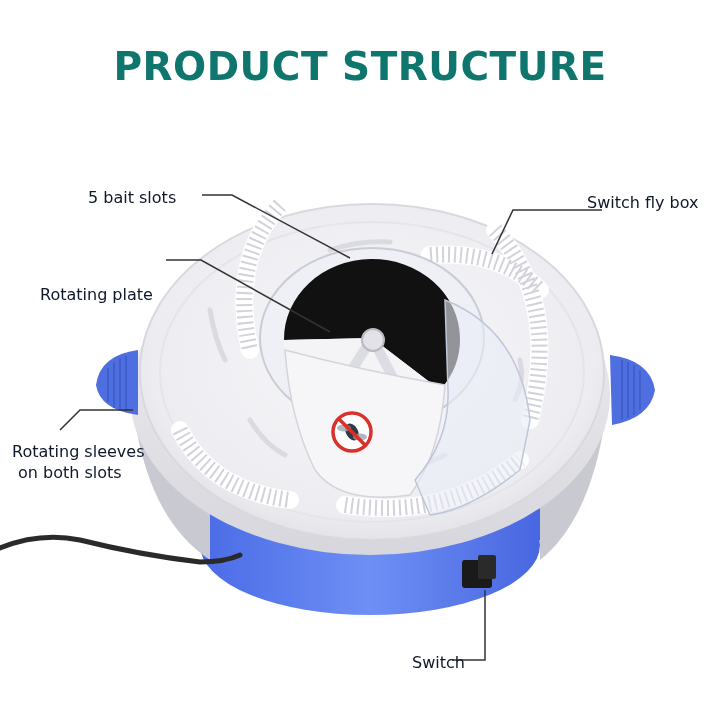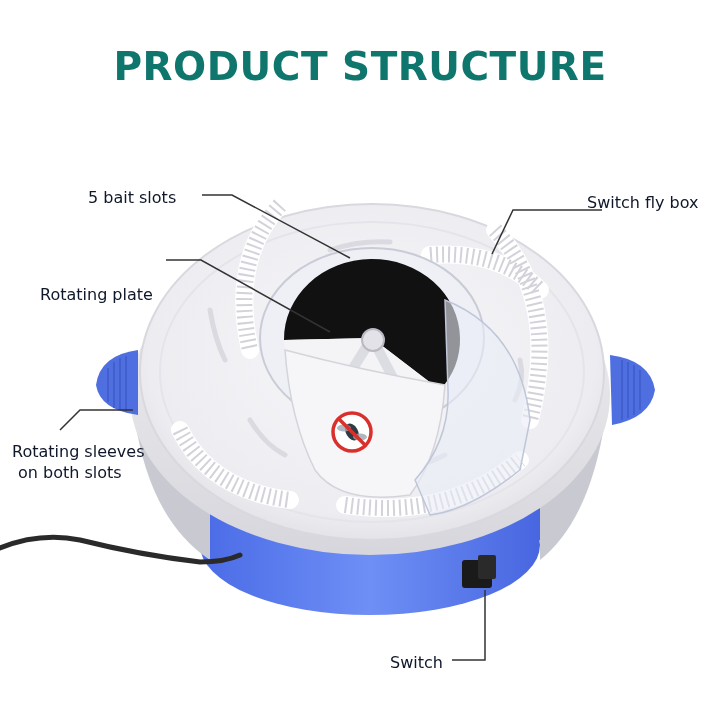--- a/index.html
+++ b/index.html
@@ -124,13 +124,13 @@
     <polyline points="60,430 80,410 133,410"></polyline>
     <polyline points="452,660 485,660 485,590"></polyline>
   </g>
 </svg>
 
 <div class="label" style="left:88px; top:187px;">5 bait slots</div>
 <div class="label" style="left:40px; top:250px;margin-top:34px;">Rotating plate</div>
 <div class="label" style="left:587px; top:192px;">Switch fly box</div>
 <div class="label" style="left:12px; top:441px;">Rotating sleeves</div>
 <div class="label" style="left:18px; top:462px;">on both slots</div>
-<div class="label" style="left:390px; top:652px;">Switch</div>
+<div class="label" style="left:412px; top:652px;">Switch</div>
 
 </body></html>

